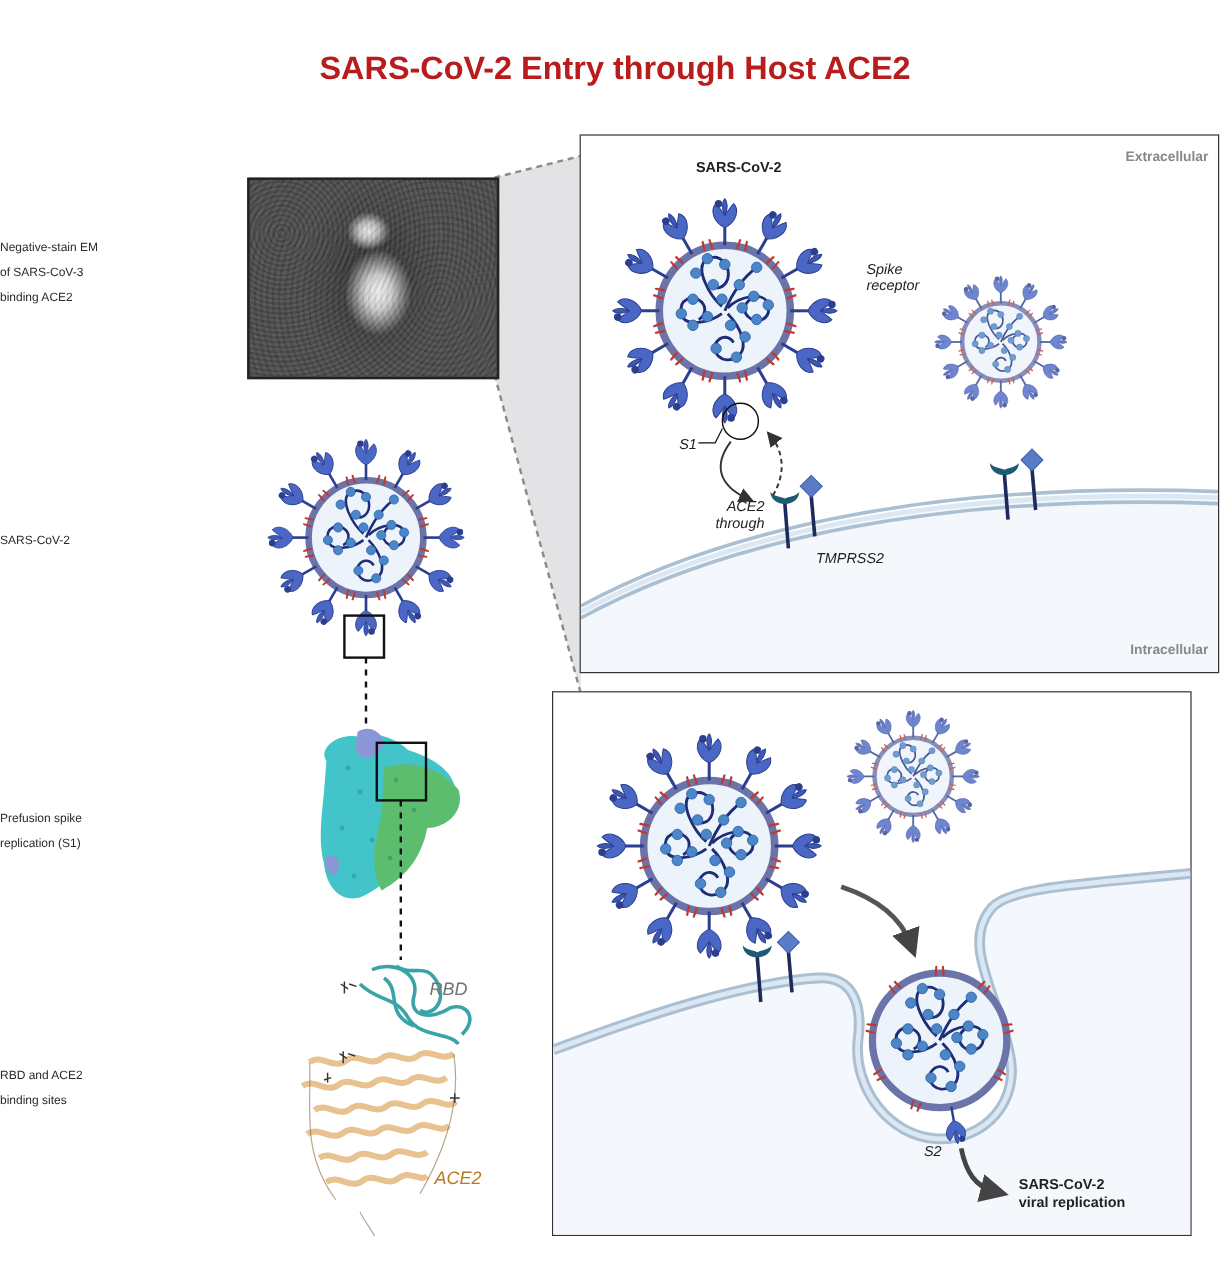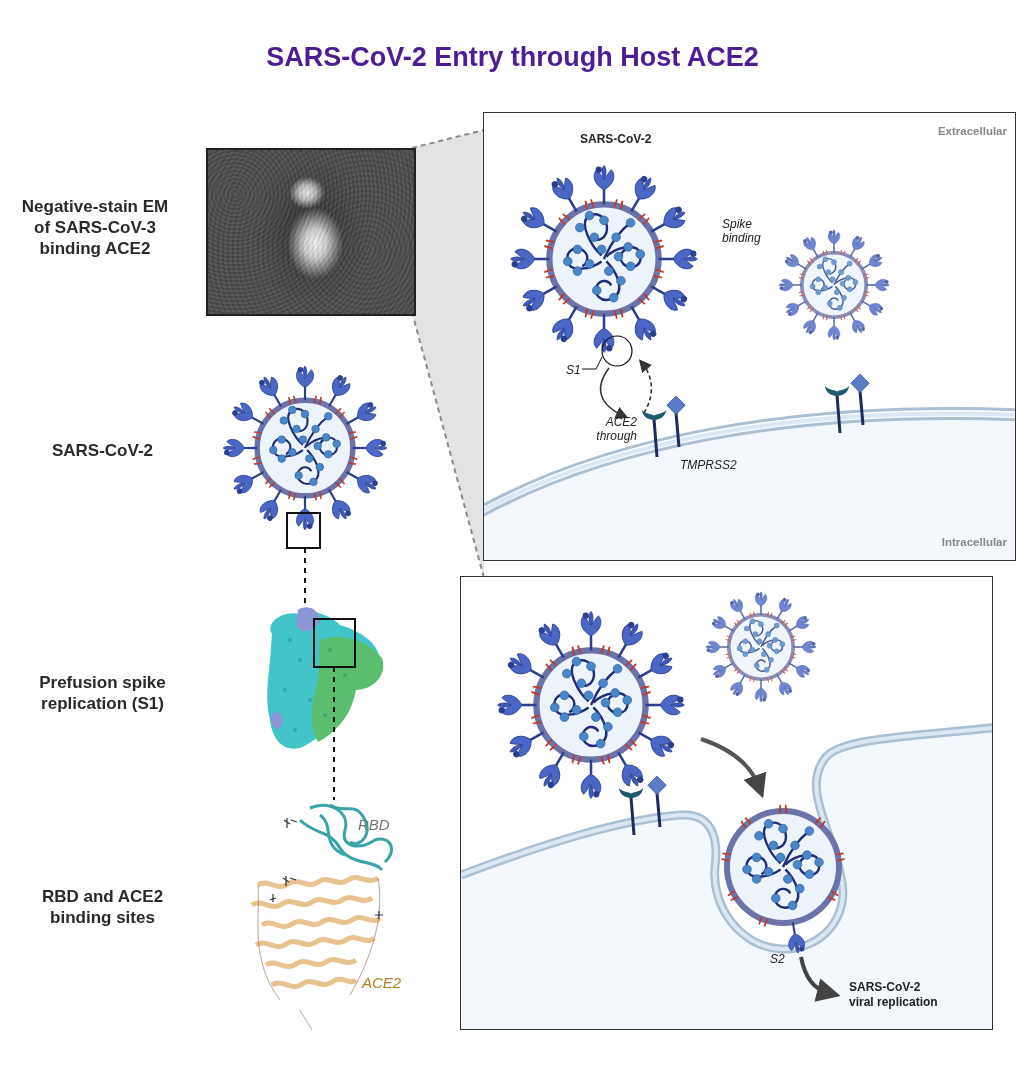--- a/index.html
+++ b/index.html
@@ -1,21 +1,21 @@
 <!DOCTYPE html>
 <html><head>
 <meta charset="utf-8">
 <style>
   html, body { margin: 0; padding: 0; background: #ffffff; }
   body { width: 1025px; height: 1065px; position: relative; overflow: hidden;
          font-family: "Liberation Sans", "DejaVu Sans", sans-serif; color: #222; }
   .title { position: absolute; left: 0; width: 1025px; top: 42px; text-align: center;
-           font-size: 27px; font-weight: bold; color: #4c1d95; }
-  .side-label { position: absolute; font-weight: bold; font-size: 17px; color: #2a2a2a;
-                text-align: center; line-height: 21px; }
+           font-size: 27px; font-weight: bold; color: #b91c1c; }
+  .side-label { position: absolute; font-weight: normal; font-size: 10px; color: #2a2a2a;
+                text-align: left; line-height: 21px; }
   .panel { position: absolute; border: 1.5px solid #333; background: #fff; overflow: hidden; }
   .corner-label { position: absolute; font-weight: bold; font-size: 11.5px; color: #888; }
   .lbl { position: absolute; font-size: 12px; color: #222; line-height: 14px; font-style: italic; }
   .lbl-b { position: absolute; font-size: 12px; font-weight: bold; color: #222; line-height: 15px; }
   svg.layer { position: absolute; left: 0; top: 0; }
   .em-box { position: absolute; left: 206px; top: 148px; width: 206px; height: 164px;
             border: 2px solid #222; overflow: hidden;
             background: radial-gradient(ellipse 18px 16px at 48% 26%, #e8e8e8 0%, #bdbdbd 45%, rgba(90,90,90,0) 100%),
                         radial-gradient(ellipse 28px 36px at 52% 57%, #f2f2f2 0%, #cfcfcf 40%, rgba(80,80,80,0) 100%),
                         radial-gradient(ellipse 60px 80px at 50% 50%, #2e2e2e 0%, #444 70%, #4a4a4a 100%);
@@ -237,21 +237,21 @@
       </g>
     <g transform="translate(376,278)">
         <use href="#tmprss2"></use>
       </g>
   </svg>
   <div class="corner-label" style="right:8px;top:12px;">Extracellular</div>
   <div class="corner-label" style="right:8px;bottom:12px;">Intracellular</div>
   <div class="lbl-b" style="left:96px;top:19px;">SARS-CoV-2</div>
   <div class="lbl" style="left:238px;top:104px;">
     <div>Spike</div>
-    <div>binding</div>
+    <div>receptor</div>
   </div>
   <div class="lbl" style="left:82px;top:250px;">S1</div>
   <div class="lbl" style="left:93px;top:302px;text-align:right;width:60px;">
     <div>ACE2</div>
     <div>through</div>
   </div>
   <div class="lbl" style="left:196px;top:345px;">TMPRSS2</div>
 </div>
 
 <div class="panel" style="left:460px;top:576px;width:531px;height:452px;">

